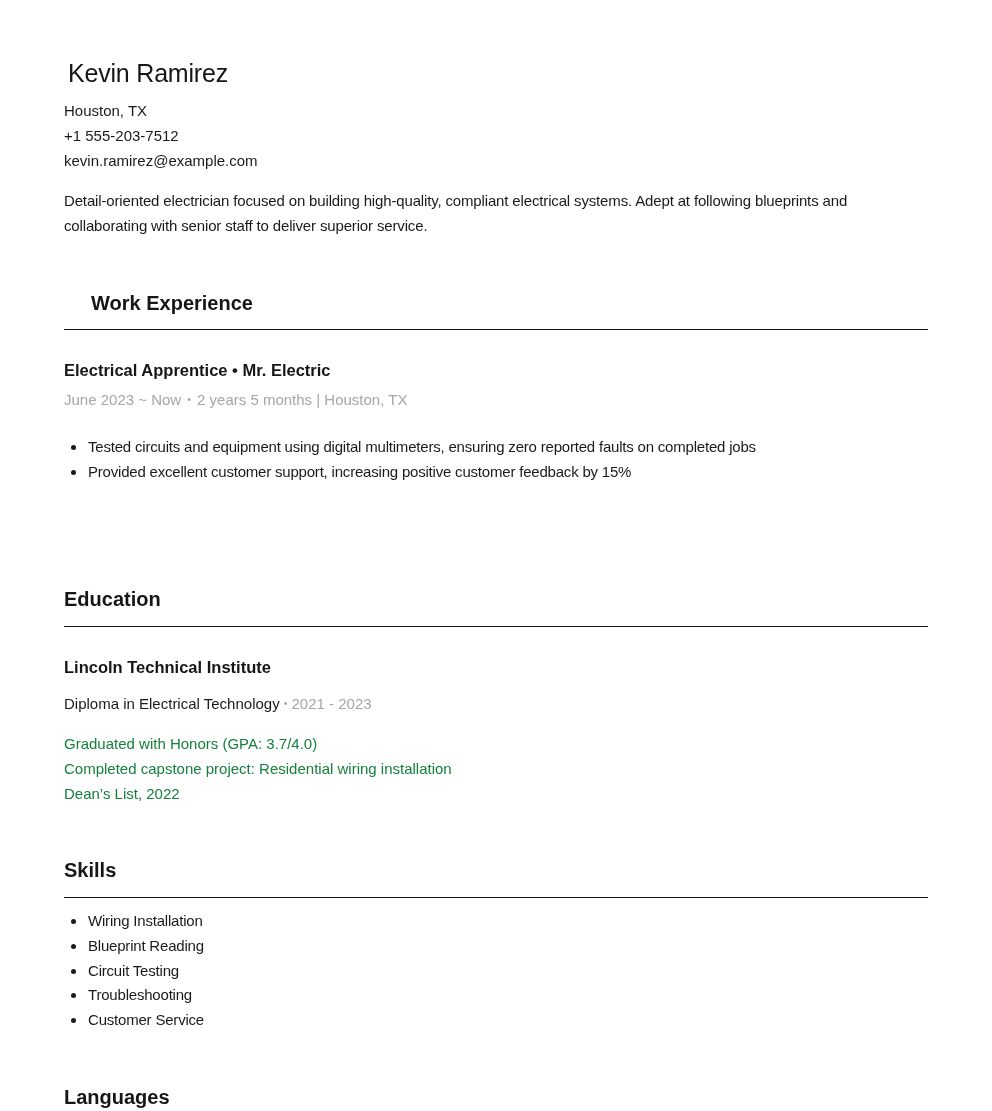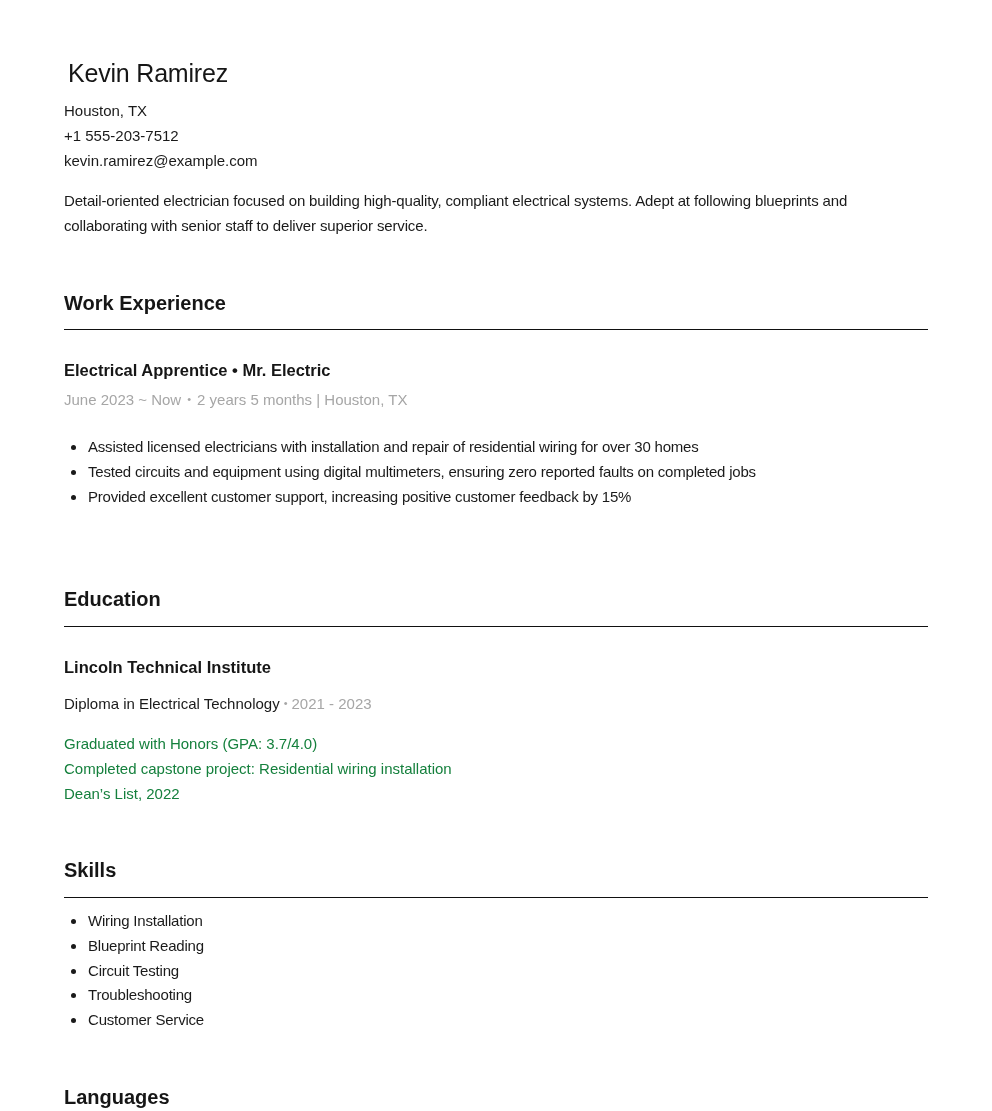--- a/index.html
+++ b/index.html
@@ -133,30 +133,29 @@
 
   <h1 class="name">Kevin Ramirez</h1>
   <div class="contact">
     <div>Houston, TX</div>
     <div>+1 555-203-7512</div>
     <div>kevin.ramirez@example.com</div>
   </div>
 
   <div class="summary">Detail-oriented electrician focused on building high-quality, compliant electrical systems. Adept at following blueprints and collaborating with senior staff to deliver superior service.</div>
 
-  <h2 class="section-title" style="top:290px;">Work Experience</h2>
+  <h2 class="section-title" style="top:290px;margin-left:27px;">Work Experience</h2>
   <div class="section-rule" style="top:329px;"></div>
 
   <h3 class="entry-title" style="top:359px;text-align:right;">Electrical Apprentice • Mr. Electric</h3>
   <div class="meta" style="top:388px;">
     <span>June 2023 ~ Now</span><span class="dot">•</span><span>2 years 5 months | Houston, TX</span>
   </div>
 
   <ul class="bullets" style="top:435px;">
-    <li>Assisted licensed electricians with installation and repair of residential wiring for over 30 homes</li>
     <li>Tested circuits and equipment using digital multimeters, ensuring zero reported faults on completed jobs</li>
     <li>Provided excellent customer support, increasing positive customer feedback by 15%</li>
   </ul>
 
   <h2 class="section-title" style="top:586px;">Education</h2>
   <div class="section-rule" style="top:626px;"></div>
 
   <h3 class="entry-title" style="top:656px;">Lincoln Technical Institute</h3>
   <div class="meta" style="top:692px;">
     <span class="strong">Diploma in Electrical Technology</span><span class="dot" style="margin:0 4px;">•</span><span>2021 - 2023</span>

